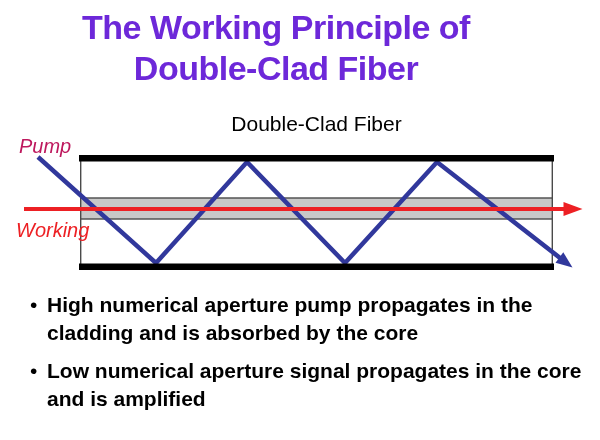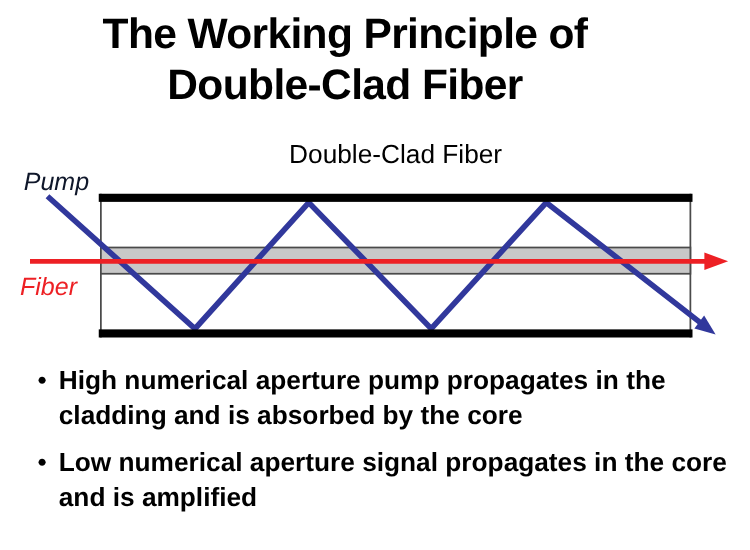--- a/index.html
+++ b/index.html
@@ -2,21 +2,21 @@
 <html><head>
 <meta charset="utf-8">
 <style>
   html,body{margin:0;padding:0;background:#ffffff;}
   body{width:600px;height:440px;font-family:"Liberation Sans",sans-serif;overflow:hidden;}
   .slide{position:relative;width:600px;height:440px;background:#ffffff;}
 
   .title{
     position:absolute;top:7px;left:0;width:552px;
     text-align:center;font-size:34px;font-weight:bold;line-height:41px;
-    letter-spacing:-0.5px;color:#000000;
+    letter-spacing:-0.5px;color:#6d28d9;
   }
   .diagram-label{
     position:absolute;top:112px;left:80px;width:473px;
     text-align:center;font-size:21px;color:#000;
   }
   .ray-label{position:absolute;font-size:20px;font-style:italic;white-space:nowrap;}
   .pump-label{left:19px;top:135px;}
   .signal-label{left:16px;top:219px;}
 
   .diagram-svg{position:absolute;left:0;top:0;}
@@ -48,22 +48,22 @@
     <polyline points="38,157 156,263 247,162 345,263 437,162 560,257.9" fill="none" stroke-width="4.5" stroke-linejoin="miter" stroke="#31389c"></polyline>
     <polygon points="572.5,267.5 555.5,262.7 563.3,252.3" fill="#31389c"></polygon>
 
     <rect x="79" y="155" width="475" height="6.5" fill="#000000"></rect>
     <rect x="79" y="263.5" width="475" height="6.5" fill="#000000"></rect>
 
     <line x1="24" y1="209" x2="566" y2="209" stroke-width="3.8" stroke="#ed2024"></line>
     <polygon points="582.5,209 563.5,202 563.5,216" fill="#ed2024"></polygon>
   </svg>
 
-  <div class="ray-label pump-label" style="color: #0f172a;">Pump</div>
-  <div class="ray-label signal-label" style="color: rgb(237, 32, 36);">Fiber</div>
+  <div class="ray-label pump-label" style="color: #be185d;">Pump</div>
+  <div class="ray-label signal-label" style="color: rgb(237, 32, 36);">Working</div>
 
   <div class="bullets">
     <div class="bullet">
       <span class="dot">•</span>
       <span class="txt">High numerical aperture pump propagates in the cladding and is absorbed by the core</span>
     </div>
     <div class="bullet">
       <span class="dot">•</span>
       <span class="txt">Low numerical aperture signal propagates in the core and is amplified</span>
     </div>

